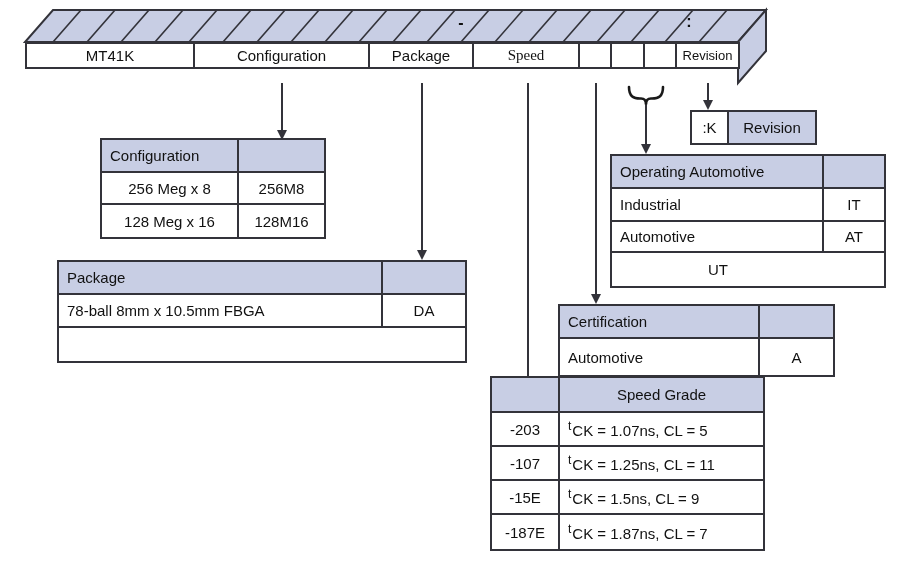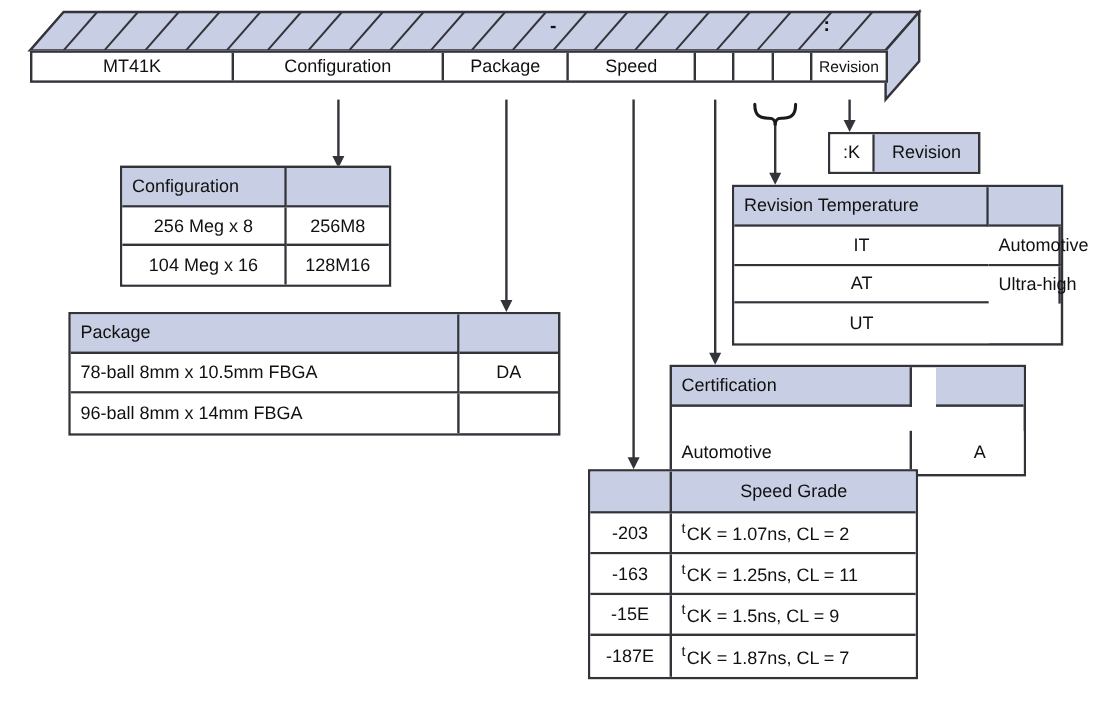--- a/index.html
+++ b/index.html
@@ -99,75 +99,74 @@
              C646,100 647.5,98.5 651,98.5 L652,98.5 C658,98.5 663,97 663,87" fill="none" stroke="#1a1a1a" stroke-width="2.6" stroke-linecap="round"></path>
   </svg>
 
   <div class="sep" style="left:451px;top:14px;width:20px;">-</div>
   <div class="sep" style="left:681px;top:13px;width:16px;">:</div>
 
   <div class="bar">
     <div class="bar-cell" style="flex:0 0 168px;">MT41K</div>
     <div class="bar-cell" style="flex:0 0 175px;">Configuration</div>
     <div class="bar-cell" style="flex:0 0 104px;">Package</div>
-    <div class="bar-cell" style="flex:0 0 106px;">Speed</div>
+    <div class="bar-cell" style="flex:0 0 106px;font-family:Liberation Serif, serif;">Speed</div>
     <div class="bar-cell" style="flex:0 0 32px;"></div>
     <div class="bar-cell" style="flex:0 0 33px;"></div>
     <div class="bar-cell" style="flex:0 0 32px;"></div>
     <div class="bar-cell" style="flex:1;">Revision</div>
   </div>
 
   <div class="tbl" style="left:690px;top:110px;grid-template-columns:37px 86px;grid-template-rows:31px;">
     <div class="cell ctr br">:K</div>
     <div class="cell ctr th">Revision</div>
   </div>
 
   <div class="tbl" style="left:100px;top:138px;grid-template-columns:137px 85px;grid-template-rows:33px 32px 32px;">
     <div class="cell th pl br bb">Configuration</div>
     <div class="cell th bb"></div>
     <div class="cell ctr br bb">256 Meg x 8</div>
     <div class="cell ctr bb">256M8</div>
-    <div class="cell ctr br">104 Meg x 16</div>
+    <div class="cell ctr br">128 Meg x 16</div>
     <div class="cell ctr">128M16</div>
   </div>
 
   <div class="tbl" style="left:57px;top:260px;grid-template-columns:324px 82px;grid-template-rows:33px 33px 33px;">
     <div class="cell th pl br bb">Package</div>
     <div class="cell th bb"></div>
     <div class="cell pl br bb">78-ball 8mm x 10.5mm FBGA</div>
     <div class="cell ctr bb">DA</div>
-    <div class="cell pl br">96-ball 8mm x 14mm FBGA</div>
   </div>
 
   <div class="tbl" style="left:610px;top:154px;grid-template-columns:212px 60px;grid-template-rows:33px 33px 31px 33px;">
-    <div class="cell th pl br bb">Revision Temperature</div>
+    <div class="cell th pl br bb">Operating Automotive</div>
     <div class="cell th bb"></div>
+    <div class="cell pl br bb">Industrial</div>
     <div class="cell ctr bb">IT</div>
     <div class="cell pl br bb">Automotive</div>
     <div class="cell ctr bb">AT</div>
-    <div class="cell pl br">Ultra-high</div>
     <div class="cell ctr">UT</div>
   </div>
 
-  <div class="tbl" style="left:558px;top:304px;grid-template-columns:200px 73px;grid-template-rows:33px 36px;gap:20px;">
+  <div class="tbl" style="left:558px;top:304px;grid-template-columns:200px 73px;grid-template-rows:33px 36px;">
     <div class="cell th pl br bb">Certification</div>
     <div class="cell th bb"></div>
     <div class="cell pl br">Automotive</div>
     <div class="cell ctr">A</div>
   </div>
 
-  <div class="tbl" style="left:490px;top:391px;grid-template-columns:68px 203px;grid-template-rows:35px 34px 34px 34px 34px;">
+  <div class="tbl" style="left:490px;top:376px;grid-template-columns:68px 203px;grid-template-rows:35px 34px 34px 34px 34px;">
     <div class="cell th br bb"></div>
     <div class="cell th ctr bb">Speed Grade</div>
 
     <div class="cell ctr br bb">-203</div>
     <div class="cell pl bb">
-      <span><sup>t</sup><span>CK = 1.07ns, CL = 2</span></span>
+      <span><sup>t</sup><span>CK = 1.07ns, CL = 5</span></span>
     </div>
-    <div class="cell ctr br bb">-163</div>
+    <div class="cell ctr br bb">-107</div>
     <div class="cell pl bb">
       <span><sup>t</sup><span>CK = 1.25ns, CL = 11</span></span>
     </div>
     <div class="cell ctr br bb">-15E</div>
     <div class="cell pl bb">
       <span><sup>t</sup><span>CK = 1.5ns, CL = 9</span></span>
     </div>
     <div class="cell ctr br">-187E</div>
     <div class="cell pl">
       <span><sup>t</sup><span>CK = 1.87ns, CL = 7</span></span>

